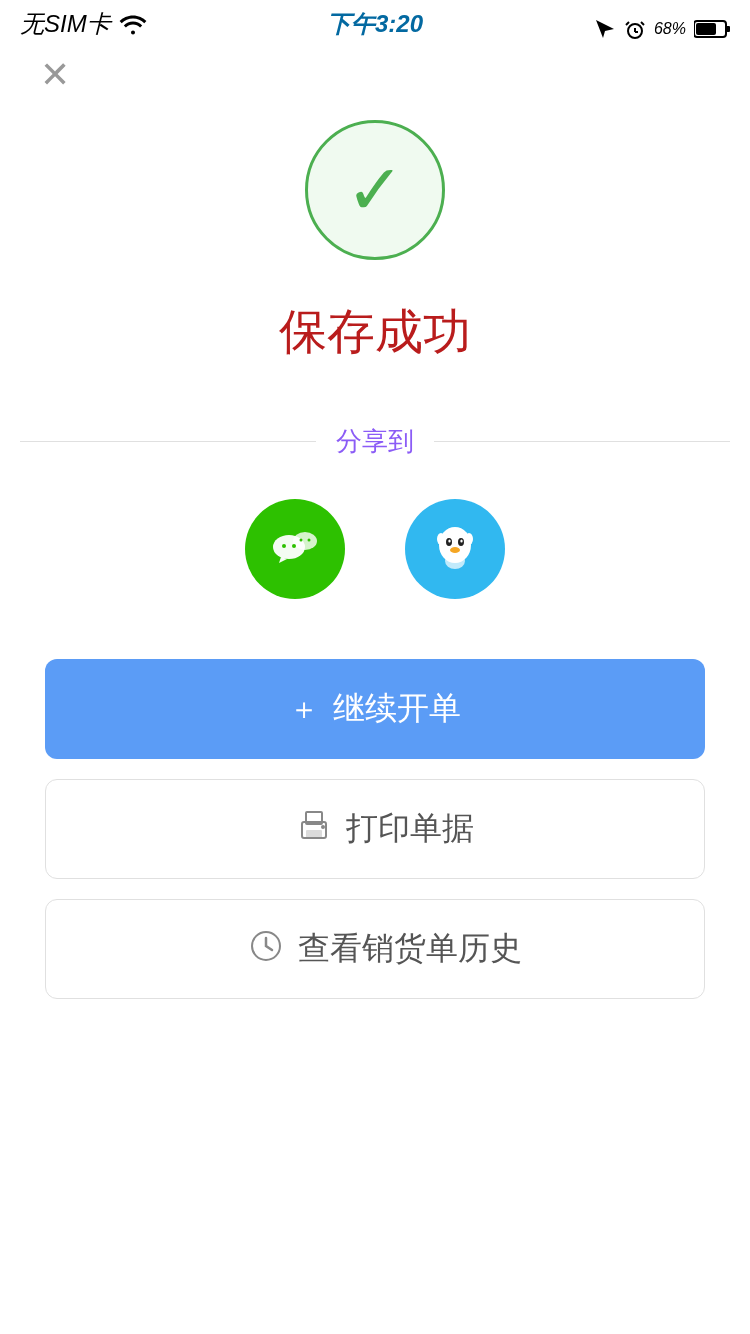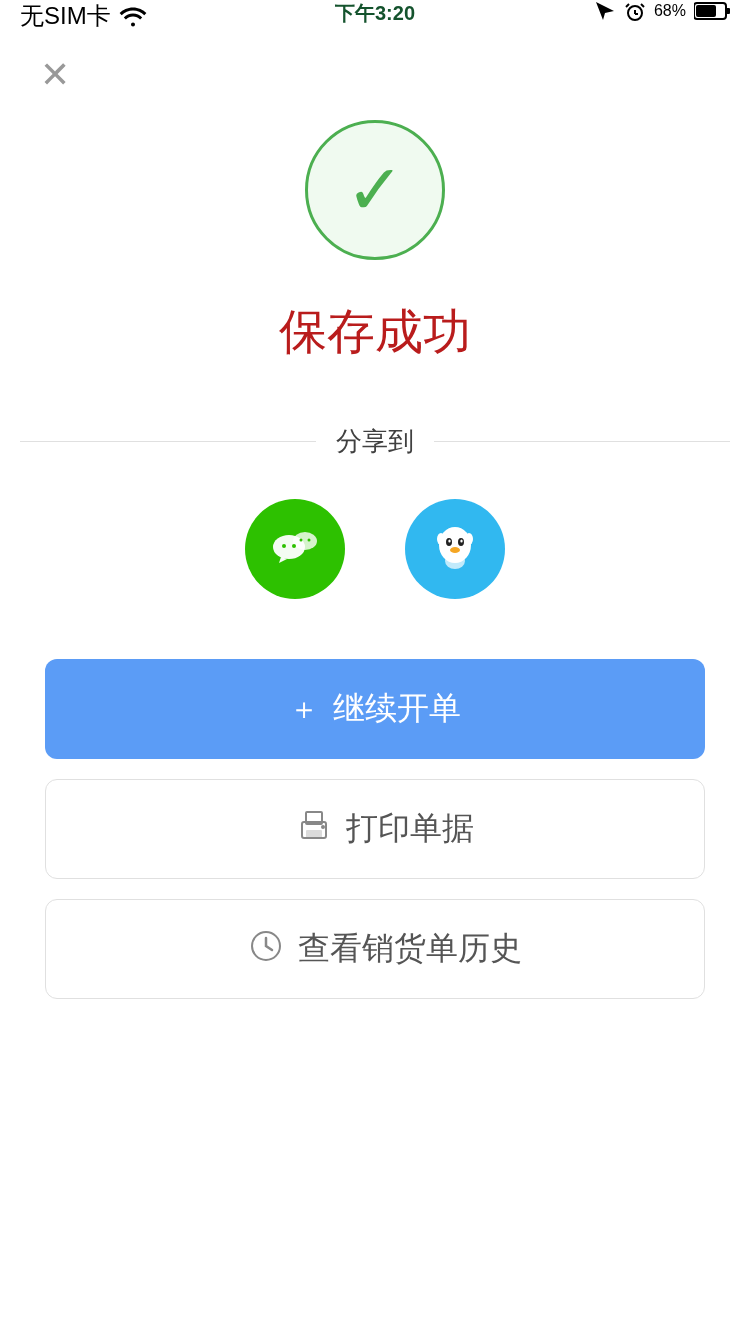--- a/index.html
+++ b/index.html
@@ -11,37 +11,38 @@
       background: #ffffff;
       font-family: -apple-system, "PingFang SC", "Helvetica Neue", Arial, sans-serif;
       display: flex;
       flex-direction: column;
     }
 
     
     .status-bar {
       height: 40px;
       display: flex;
-      align-items: flex-start;
+      align-items: flex-end;
       justify-content: space-between;
       padding: 0 20px;
       background: #fff;
+      font-style: italic;
     }
     .status-left {
       display: flex;
       align-items: center;
       gap: 8px;
       font-size: 24px;
       font-weight: 500;
       color: #000;
     }
     .status-center {
-      font-size: 20px;
+      font-size: 24px;
       font-weight: 600;
-      color: #14532d;
+      color: #0369a1;
       position: absolute;
       left: 50%;
       transform: translateX(-50%);
     }
     .status-right {
       display: flex;
       align-items: center;
       gap: 8px;
       font-size: 16px;
       color: #000;
@@ -118,21 +119,21 @@
     .share-divider::before,
     .share-divider::after {
       content: '';
       flex: 1;
       height: 1px;
       background: #e0e0e0;
       margin: 0 20px;
     }
     .share-label {
       font-size: 26px;
-      color: #404040;
+      color: #8b5cf6;
     }
 
     .share-icons {
       display: flex;
       gap: 60px;
       justify-content: center;
     }
 
     .share-icon-btn {
       width: 100px;

